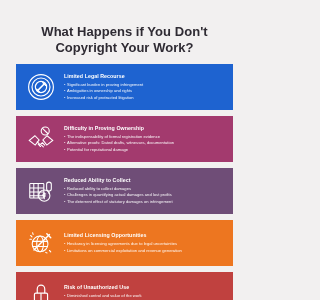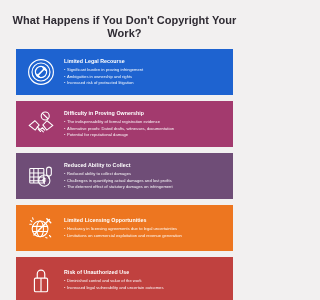--- a/index.html
+++ b/index.html
@@ -16,25 +16,25 @@
   .page {
     position: relative;
     width: 249px;
     height: 300px;
     box-sizing: border-box;
     display: flex;
     flex-direction: column;
   }
   .title {
     text-align: center;
-    font-size: 11px;
+    font-size: 13px;
     font-weight: bold;
     color: #2f2b33;
     letter-spacing: 0.05px;
-    margin: 14px 12px 9px 12px;
+    margin: 24px 12px 9px 12px;
     line-height: 1.2;
   }
   .bands {
     flex: 1 1 auto;
     display: flex;
     flex-direction: column;
     gap: 6px;
     padding: 0 16px;
     box-sizing: border-box;
   }

